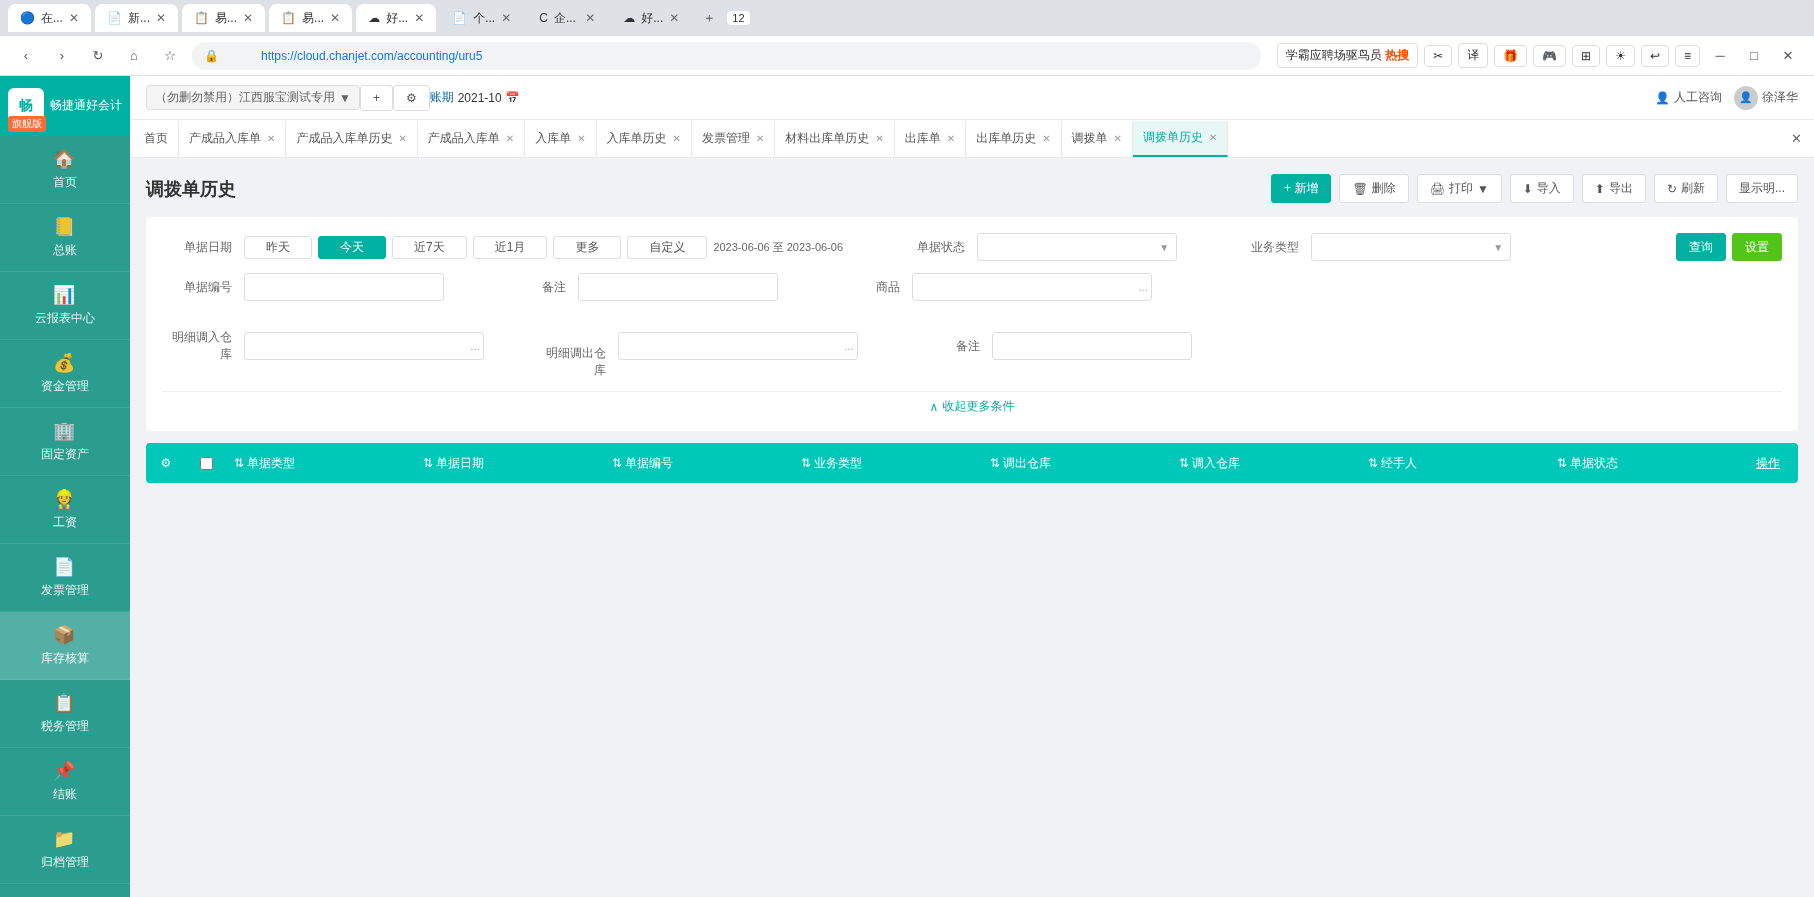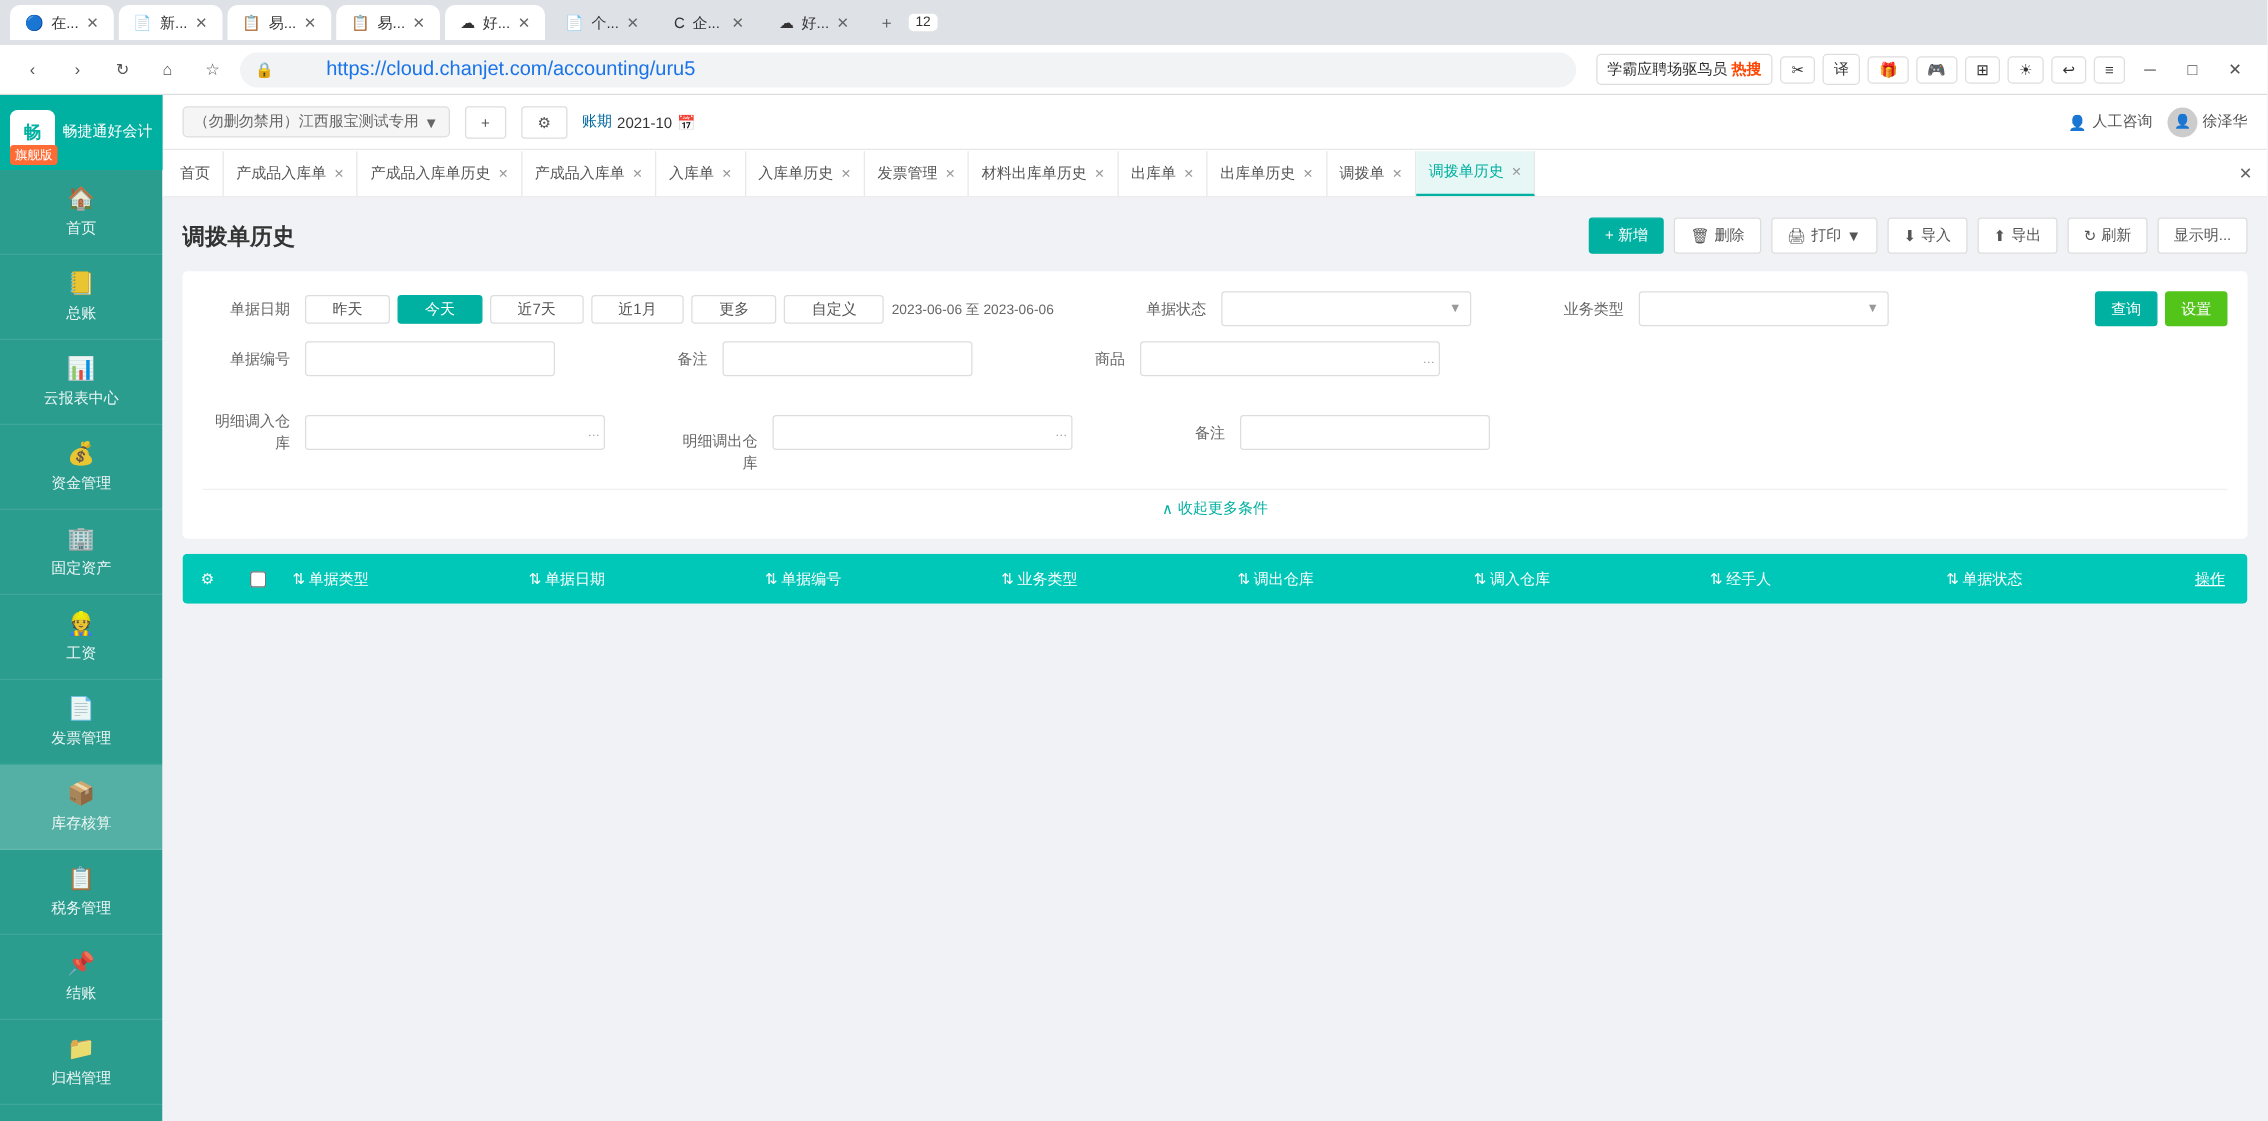--- a/index.html
+++ b/index.html
@@ -10,21 +10,21 @@
     .browser-tab { background: #fff; border-radius: 8px 8px 0 0; padding: 0 12px; height: 28px; display: flex; align-items: center; font-size: 12px; gap: 6px; min-width: 80px; max-width: 160px; overflow: hidden; white-space: nowrap; }
     .browser-tab .tab-close { color: #666; cursor: pointer; margin-left: auto; }
     .browser-tab-inactive { background: transparent; border-radius: 8px 8px 0 0; }
     .tab-plus { width: 28px; height: 28px; display: flex; align-items: center; justify-content: center; cursor: pointer; color: #555; }
     .tab-count { background: #fff; border-radius: 4px; padding: 1px 5px; font-size: 11px; }
 
     
     .browser-addressbar { background: #fff; height: 40px; display: flex; align-items: center; padding: 0 12px; gap: 8px; border-bottom: 1px solid #ddd; }
     .nav-btn { width: 28px; height: 28px; display: flex; align-items: center; justify-content: center; cursor: pointer; color: #555; border-radius: 50%; }
     .address-bar { flex: 1; background: #f1f3f4; border-radius: 20px; height: 28px; display: flex; align-items: center; padding: 0 12px; font-size: 12px; color: #333; gap: 6px; }
-    .address-url { color: #1a73e8; font-size: 16px; padding-left: 36px; }
+    .address-url { color: #1a73e8; font-size: 12px; padding-left: 36px; }
     .browser-actions { display: flex; align-items: center; gap: 6px; margin-left: 8px; }
     .browser-action-btn { padding: 3px 8px; font-size: 12px; background: #fff; border: 1px solid #ddd; border-radius: 4px; cursor: pointer; white-space: nowrap; }
 
     
     .app-wrapper { display: flex; height: calc(897px - 76px); overflow: hidden; }
 
     
     .sidebar { width: 130px; background: #2a9d8f; display: flex; flex-direction: column; flex-shrink: 0; }
     .sidebar-logo { background: #00b0a0; padding: 10px 8px; display: flex; align-items: center; gap: 6px; height: 60px; position: relative; }
     .sidebar-logo-icon { width: 36px; height: 36px; background: #fff; border-radius: 6px; display: flex; align-items: center; justify-content: center; color: #00b0a0; font-weight: bold; font-size: 14px; }
@@ -32,21 +32,21 @@
     .sidebar-logo-badge { position: absolute; bottom: 4px; left: 8px; background: #ff6b35; color: #fff; font-size: 10px; padding: 1px 4px; border-radius: 3px; }
     .sidebar-menu { flex: 1; overflow-y: auto; }
     .sidebar-item { display: flex; flex-direction: column; align-items: center; padding: 12px 8px; cursor: pointer; color: rgba(255,255,255,0.9); font-size: 12px; gap: 4px; border-bottom: 1px solid rgba(255,255,255,0.1); }
     .sidebar-item .icon { font-size: 18px; }
     .sidebar-item.active { background: rgba(255,255,255,0.2); }
 
     
     .main-content { flex: 1; display: flex; flex-direction: column; overflow: hidden; background: #f0f2f5; }
 
     
-    .top-toolbar { background: #fff; padding: 6px 16px; display: flex; align-items: center; gap: 12px; border-bottom: 1px solid #e8e8e8; height: 44px; flex-shrink: 0; }
+    .top-toolbar { background: #fff; padding: 6px 16px; display: flex; align-items: center; border-bottom: 1px solid #e8e8e8; height: 44px; flex-shrink: 0; }
     .org-selector { display: flex; align-items: center; gap: 4px; background: #f5f5f5; border: 1px solid #ddd; border-radius: 4px; padding: 3px 8px; cursor: pointer; font-size: 12px; color: #666; }
     .period-selector { display: flex; align-items: center; gap: 4px; font-size: 12px; color: #555; }
     .period-label { color: #0369a1; }
     .period-value { color: #333; font-weight: 400; text-align: center; }
     .top-toolbar-right { margin-left: auto; display: flex; align-items: center; gap: 12px; }
     .user-service { display: flex; align-items: center; gap: 4px; font-size: 12px; color: #555; cursor: pointer; }
     .user-avatar { display: flex; align-items: center; gap: 4px; font-size: 12px; color: #555; cursor: pointer; }
     .avatar-circle { width: 24px; height: 24px; border-radius: 50%; background: #ccc; display: flex; align-items: center; justify-content: center; font-size: 11px; color: #fff; }
 
     

